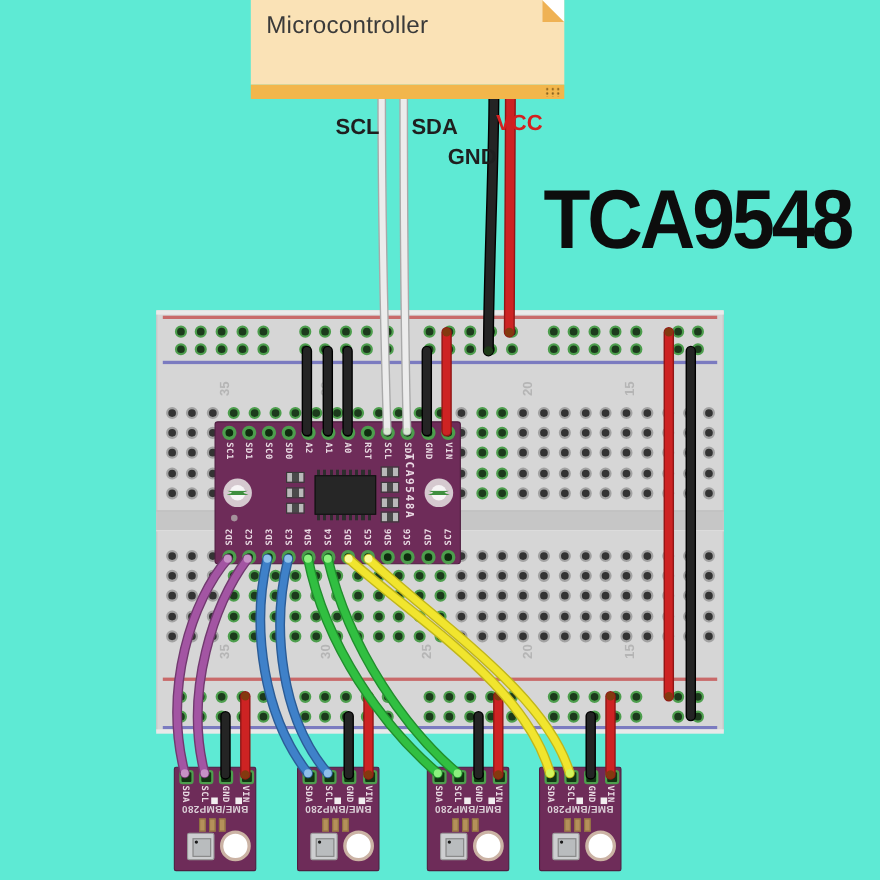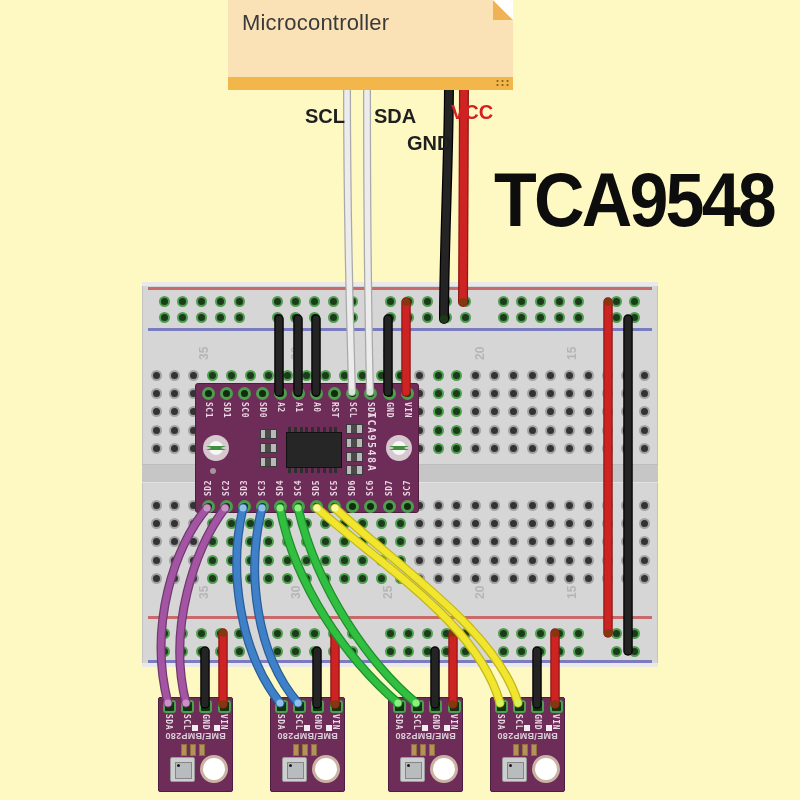--- a/index.html
+++ b/index.html
@@ -2,21 +2,21 @@
 <html style="--mcu-body: #fae2b6; --mcu-strip: #f2b64b; --mcu-fold: #efb254; --board-purple: #6e2c59; --breadboard: #d6d6d6; --rail-red-line: #c96a6a; --rail-blue-line: #7b7bc0; --wire-white: #ececec; --wire-black: #242424; --wire-red: #cd2323; --wire-purple: #a355a3; --wire-blue: #3f81c9; --wire-green: #31bf41; --wire-yellow: #f1e52e; --vcc-label: #d42020;"><head>
 <meta charset="utf-8">
 <style>
   :root{
     --mcu-body:#fae2b6; --mcu-strip:#f2b64b; --mcu-fold:#efb254;
     --board-purple:#6e2c59; --board-border:#4f1d40;
     --breadboard:#d6d6d6; --groove:#c6c6c6;
     --rail-red:#c96a6a; --rail-blue:#7b7bc0;
   }
   html,body{margin:0;padding:0;background:#fff;}
-  .canvas{position:relative;width:800px;height:800px;background:#fef9c3;overflow:hidden;
+  .canvas{position:relative;width:800px;height:800px;background:#5eead4;overflow:hidden;
           font-family:"Liberation Sans",sans-serif;}
   .abs{position:absolute;}
 
   
   .mcu{left:228px;top:0;width:285px;height:90px;z-index:40;}
   .mcu-body{left:0;top:0;width:285px;height:77px;background:var(--mcu-body);}
   .mcu-strip{left:0;top:77px;width:285px;height:13px;background:var(--mcu-strip);}
   .mcu-title{left:14px;top:10px;font-size:22px;color:#3a3a3a;letter-spacing:0.2px;}
   .mcu-fold{right:0;top:0;width:20px;height:20px;}
   .mcu-grip{right:3px;top:79px;width:15px;height:9px;

